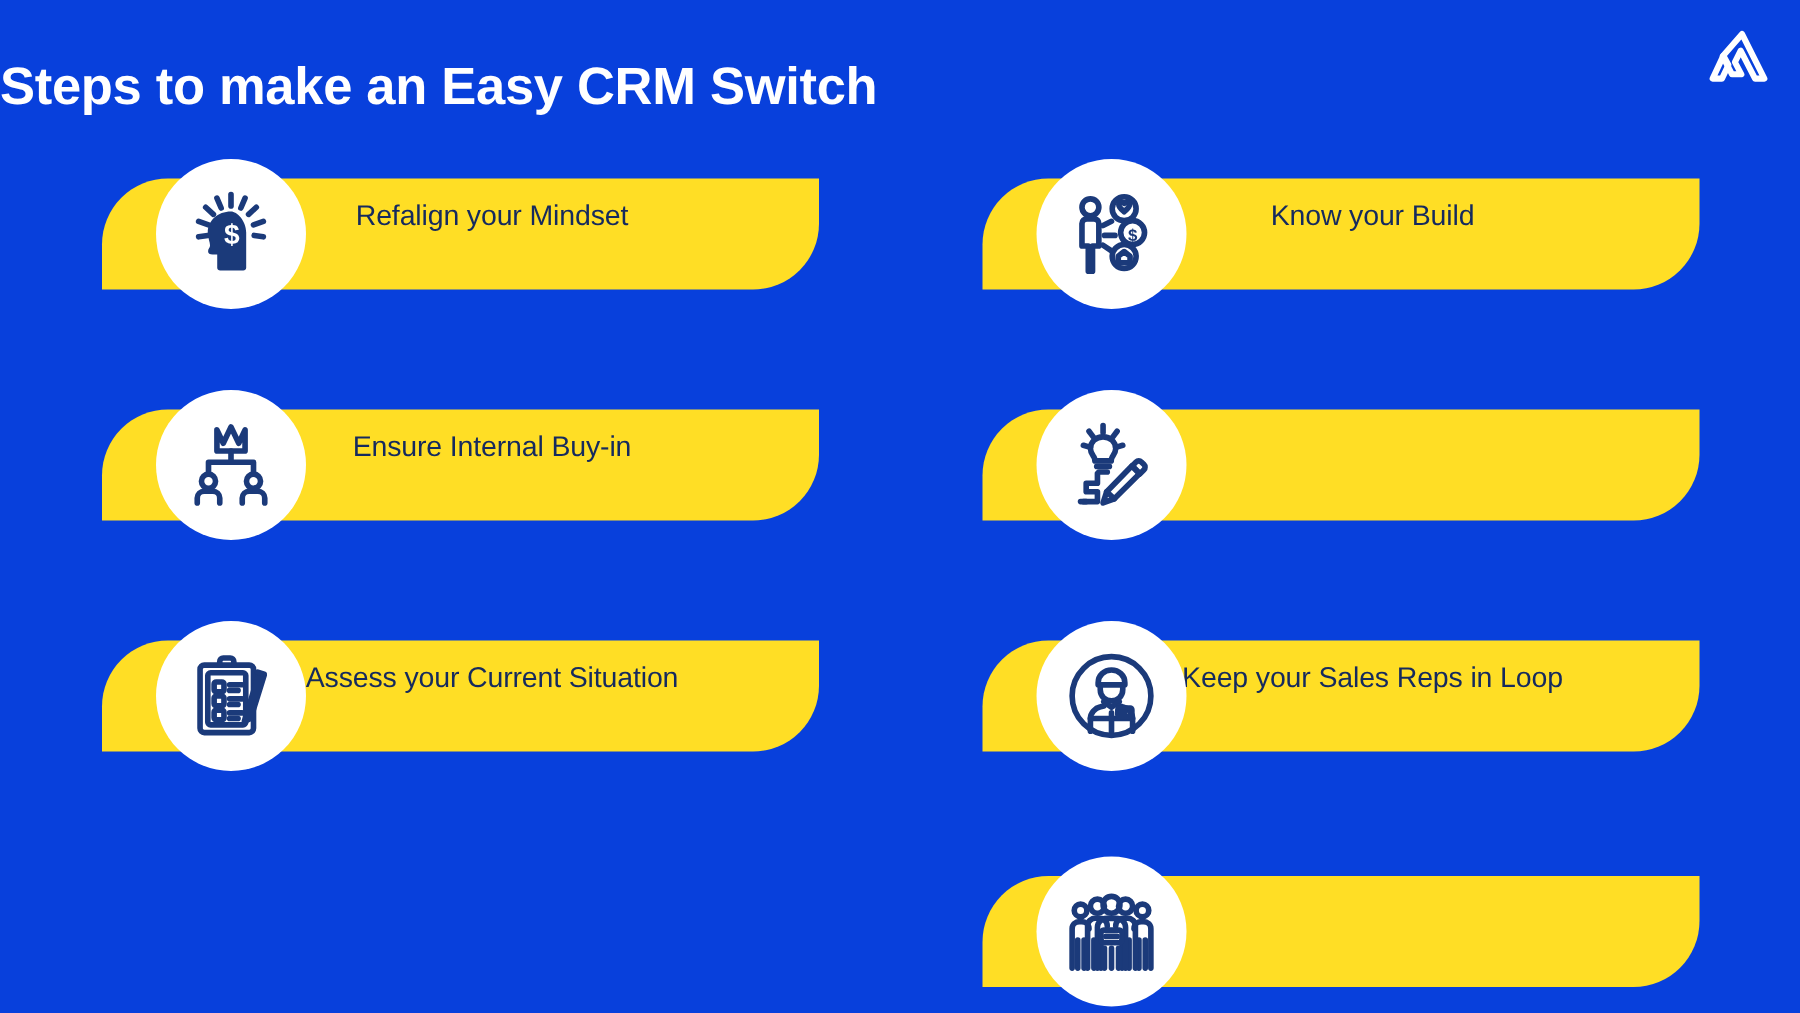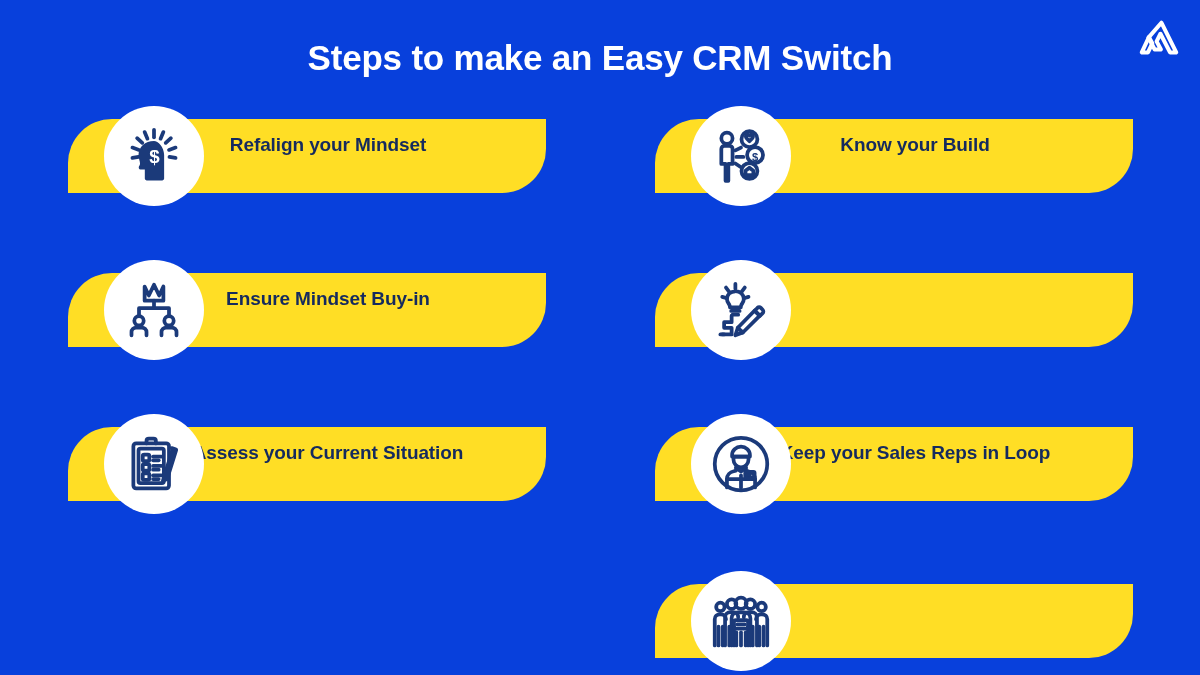--- a/index.html
+++ b/index.html
@@ -30,21 +30,21 @@
     height: 46px;
   }
   .brand-logo svg { display: block; width: 100%; height: 100%; }
 
   
   .page-title {
     position: absolute;
     top: 36px;
     left: 0;
     width: 1200px;
-    text-align: center;
+    text-align: left;
     color: #ffffff;
     font-size: 35px;
     font-weight: bold;
     letter-spacing: -0.2px;
     font-family: "Liberation Sans", sans-serif;
     line-height: 44px;
   }
 
   
   .steps-grid {
@@ -80,21 +80,21 @@
     position: absolute;
     left: 90px;
     top: 0;
     width: 340px;
     height: 52px;
     display: flex;
     align-items: center;
     justify-content: center;
     color: #152a5e;
     font-size: 19px;
-    font-weight: bold;
+    font-weight: normal;
     letter-spacing: -0.1px;
     text-align: left;
     font-family: "Liberation Sans", sans-serif;
   }
   
   .icon-badge {
     position: absolute;
     left: 36px;
     top: -13px;
     width: 100px;
@@ -189,21 +189,21 @@
             <path d="M22 7l4.5 9.5L32 5l5.5 11.5L42 7v15H22z"></path>
             <line x1="32" y1="22" x2="32" y2="30"></line>
             <path d="M16 38v-8h32v8"></path>
             <circle cx="16" cy="43.5" r="5"></circle>
             <path d="M8 59v-3.5c0-2.8 2.2-4.8 5-4.8h6c2.8 0 5 2 5 4.8V59"></path>
             <circle cx="48" cy="43.5" r="5"></circle>
             <path d="M40 59v-3.5c0-2.8 2.2-4.8 5-4.8h6c2.8 0 5 2 5 4.8V59"></path>
           </g>
         </svg>
       </div>
-      <div class="step-label">Ensure Mindset Buy-in</div>
+      <div class="step-label">Ensure Internal Buy-in</div>
     </div>
 
     <div class="step-card col-right row-1">
       <div class="ribbon"></div>
       <div class="icon-badge">
         <svg viewBox="0 0 64 64" aria-hidden="true">
           <g class="ico-stroke" stroke-width="3">
             <line x1="26" y1="4" x2="26" y2="9"></line>
             <line x1="16" y1="8" x2="19" y2="12"></line>
             <line x1="36" y1="8" x2="33" y2="12"></line>

